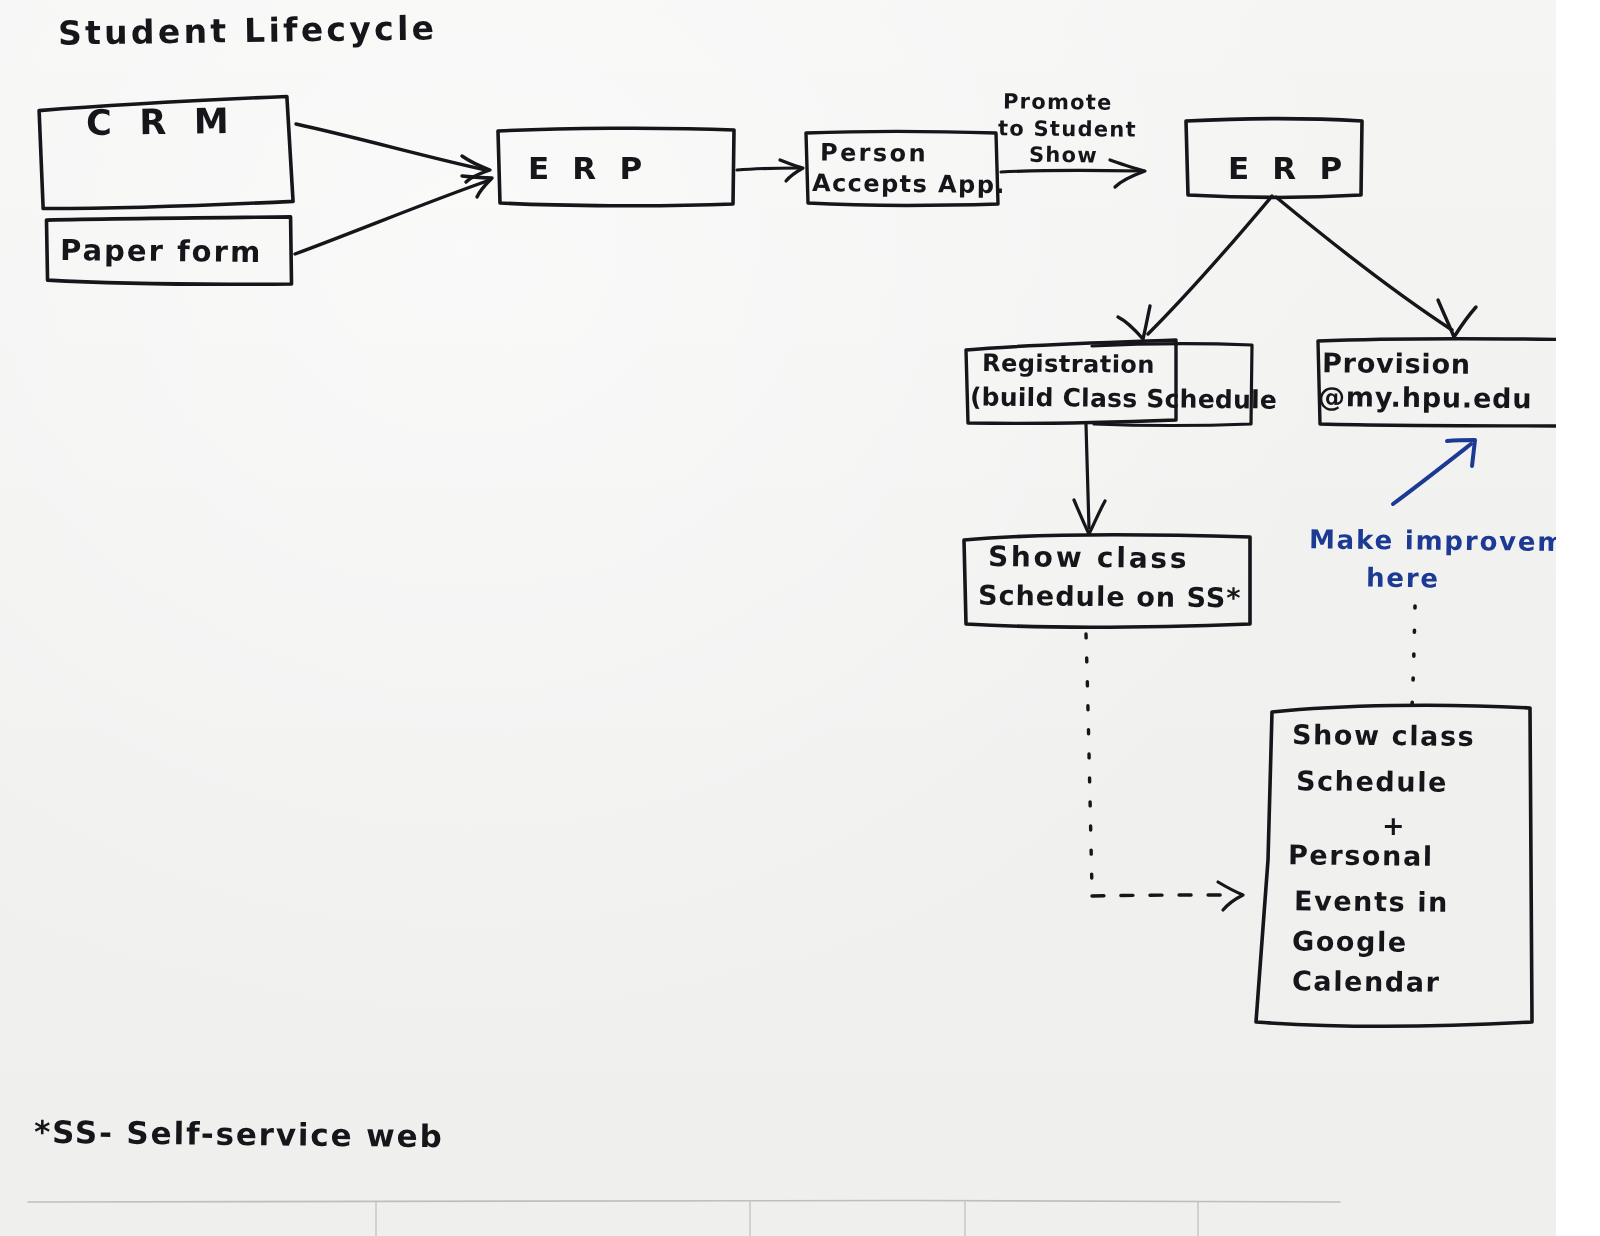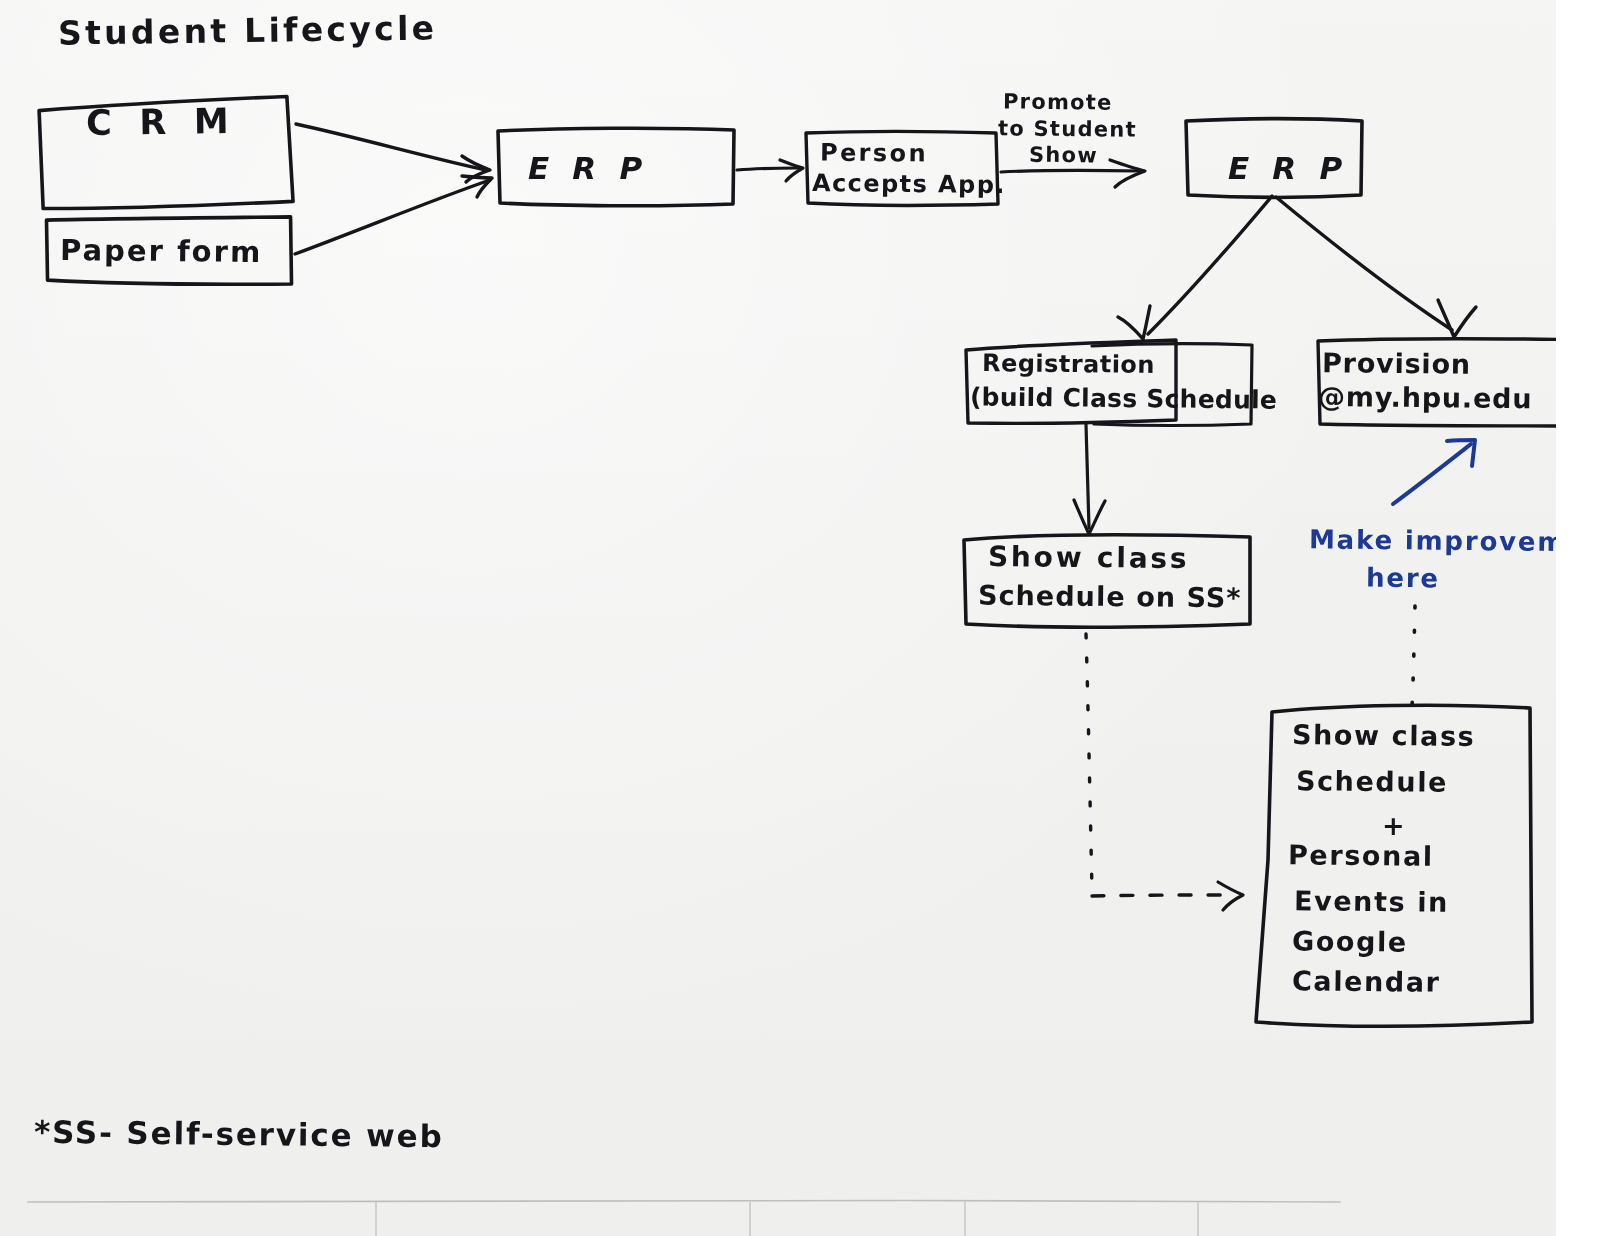--- a/index.html
+++ b/index.html
@@ -53,21 +53,21 @@
     font-family: "DejaVu Sans", sans-serif;
     font-weight: 600;
     white-space: nowrap;
     letter-spacing: 0.06em;
     line-height: 1.05;
     -webkit-font-smoothing: antialiased;
   }
   .hw.blue { color: #1c3a93; }
   .sk1 { transform: rotate(-0.8deg); }
   .sk2 { transform: rotate(0.6deg); }
-  .sk0 { transform: rotate(0deg); font-style: italic; }
+  .sk0 { transform: rotate(0deg); }
 
   #title        { left: 58px;   top: 14px;  font-size: 33px; letter-spacing: 0.10em; }
   #crm-label    { left: 86px;   top: 104px; font-size: 35px; letter-spacing: 0.22em; }
   #paper-label  { left: 60px;   top: 236px; font-size: 29px; letter-spacing: 0.07em; }
   #erp1-label   { left: 528px;  top: 152px; font-size: 31px; letter-spacing: 0.20em; }
   #person-l1    { left: 820px;  top: 141px; font-size: 24px; letter-spacing: 0.10em; }
   #person-l2    { left: 812px;  top: 172px; font-size: 24px; letter-spacing: 0.06em; }
   #promote-l1   { left: 1003px; top: 91px;  font-size: 21px; letter-spacing: 0.06em; }
   #promote-l2   { left: 998px;  top: 118px; font-size: 21px; letter-spacing: 0.06em; }
   #promote-l3   { left: 1029px; top: 144px; font-size: 21px; letter-spacing: 0.06em; }

